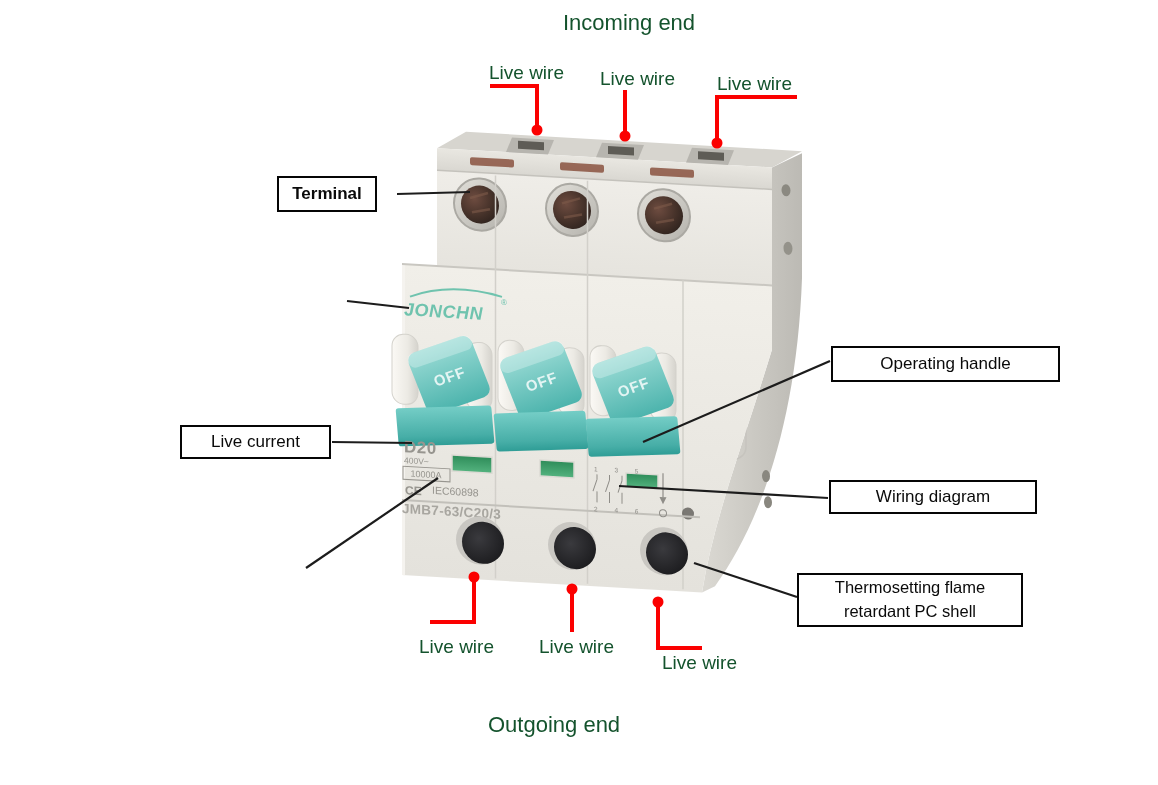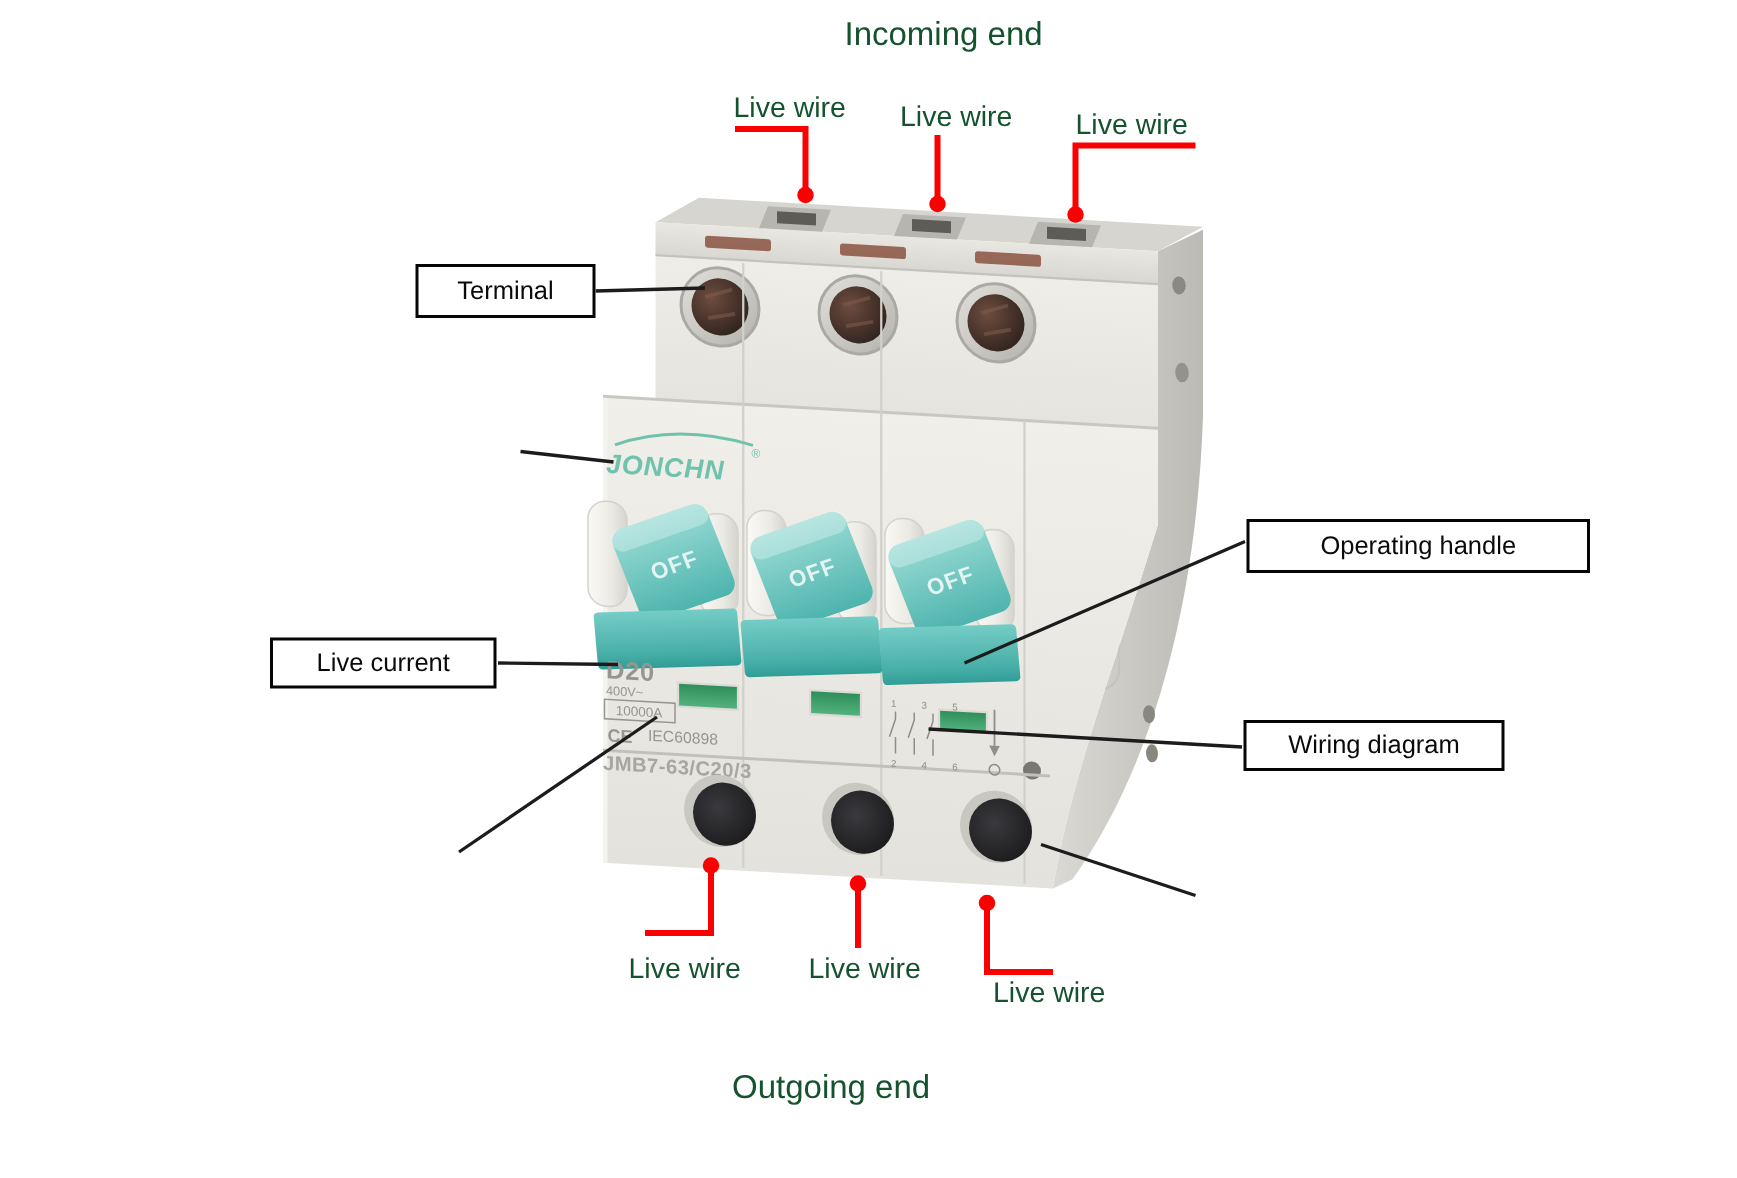--- a/index.html
+++ b/index.html
@@ -255,17 +255,18 @@
   <div class="lbl title" style="left:563px;top:10px;">Incoming end</div>
   <div class="lbl title" style="left:488px;top:712px;">Outgoing end</div>
 
   <div class="lbl wire" style="left:489px;top:62px;">Live wire</div>
   <div class="lbl wire" style="left:600px;top:68px;">Live wire</div>
   <div class="lbl wire" style="left:717px;top:73px;">Live wire</div>
   <div class="lbl wire" style="left:419px;top:636px;">Live wire</div>
   <div class="lbl wire" style="left:539px;top:636px;">Live wire</div>
   <div class="lbl wire" style="left:662px;top:652px;">Live wire</div>
 
-  <div class="boxlbl" style="left:277px;top:176px;width:120px;height:36px;">Terminal</div>
+  <div class="boxlbl" style="left:277px;top:176px;width:100px;height:36px;font-weight:bold;">Terminal</div>
   <div class="boxlbl" style="left:180px;top:425px;width:151px;height:34px;">Live current</div>
   <div class="boxlbl" style="left:831px;top:346px;width:229px;height:36px;">Operating handle</div>
-  <div class="boxlbl" style="left:829px;top:480px;width:174px;height:34px;">Wiring diagram</div>
+  <div class="boxlbl" style="left:829px;top:480px;width:208px;height:34px;">Wiring diagram</div>
+  <div class="boxlbl wrap" style="left:797px;top:573px;width:226px;height:54px;">Thermosetting flame retardant PC shell</div>
 </div>
 
 </body></html>

